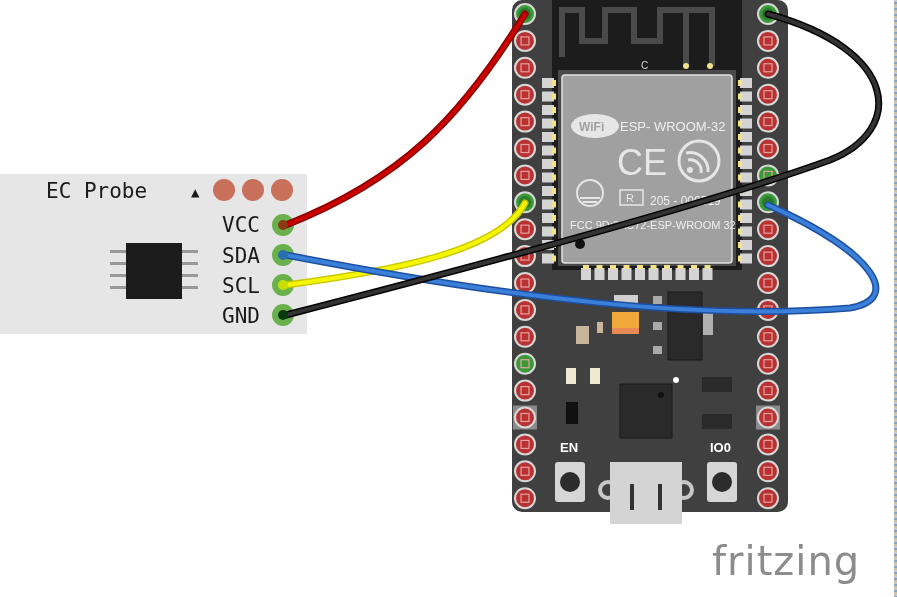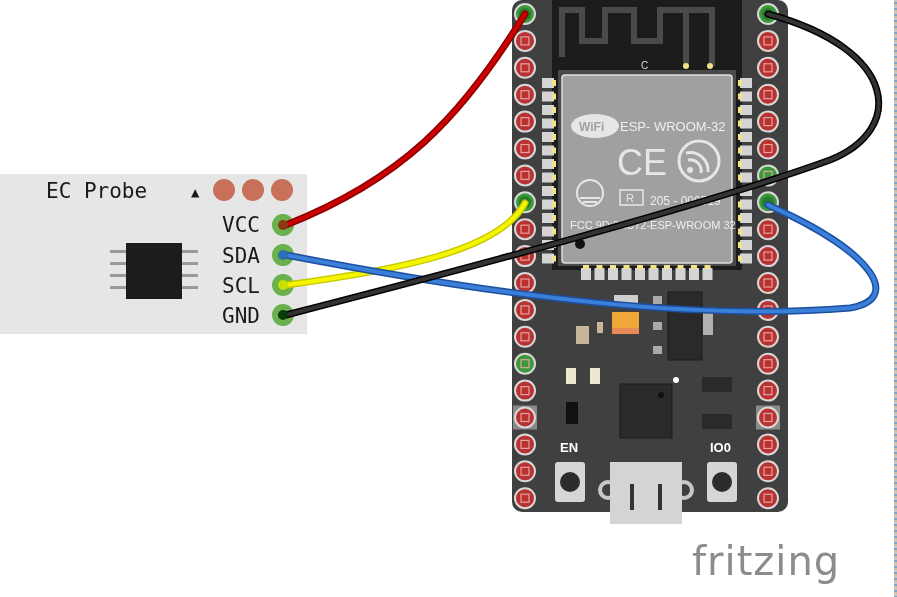--- a/index.html
+++ b/index.html
@@ -1,19 +1,19 @@
 <!DOCTYPE html>
 <html><head>
   <meta charset="utf-8">
   <style>
     html, body { margin:0; padding:0; background:#ffffff; }
     body { width:897px; height:597px; position:relative; overflow:hidden; font-family:"Liberation Sans", sans-serif; }
     #stage { position:absolute; left:0; top:0; width:897px; height:597px; }
     .probe-label { font-family:"DejaVu Sans Mono", monospace; fill:#1a1a1a; }
-    .fritzing { position:absolute; left:692px; top:538px; font-family:"DejaVu Sans", sans-serif; font-size:40px; color:#8c8c8c; letter-spacing:1px; }
+    .fritzing { position:absolute; left:712px; top:538px; font-family:"DejaVu Sans", sans-serif; font-size:40px; color:#8c8c8c; letter-spacing:1px; }
     .edge-line { position:absolute; left:894px; top:0; width:3px; height:597px; background:repeating-linear-gradient(#c8c8c8 0 2px, #7fa6c8 2px 4px, #d0c0a0 4px 6px); }
   </style>
 </head>
 <body>
 
 <svg id="stage" width="897" height="597" viewBox="0 0 897 597">
 
   <g>
     <rect x="0" y="174" width="307" height="160" fill="#e6e6e6"></rect>
     <text x="46" y="198" font-size="21" class="probe-label">EC Probe</text>

